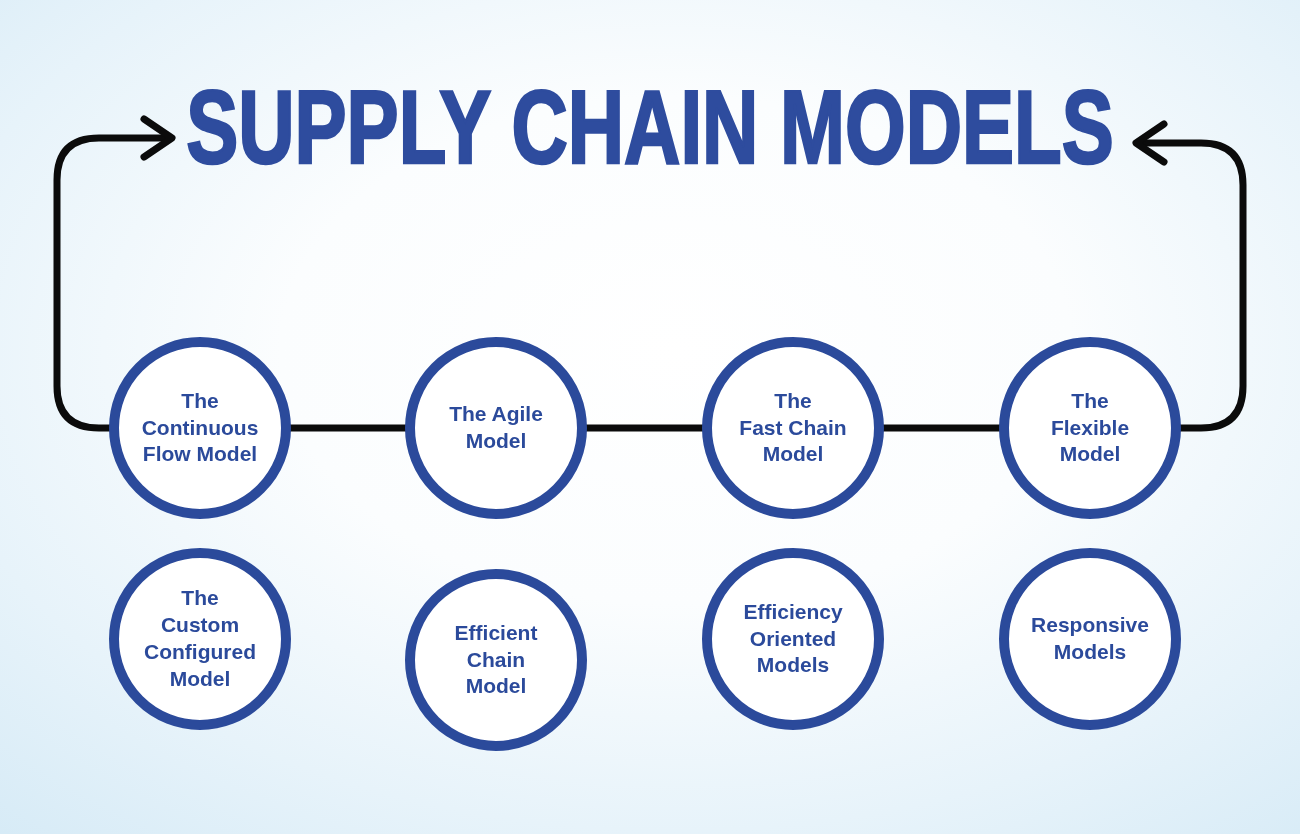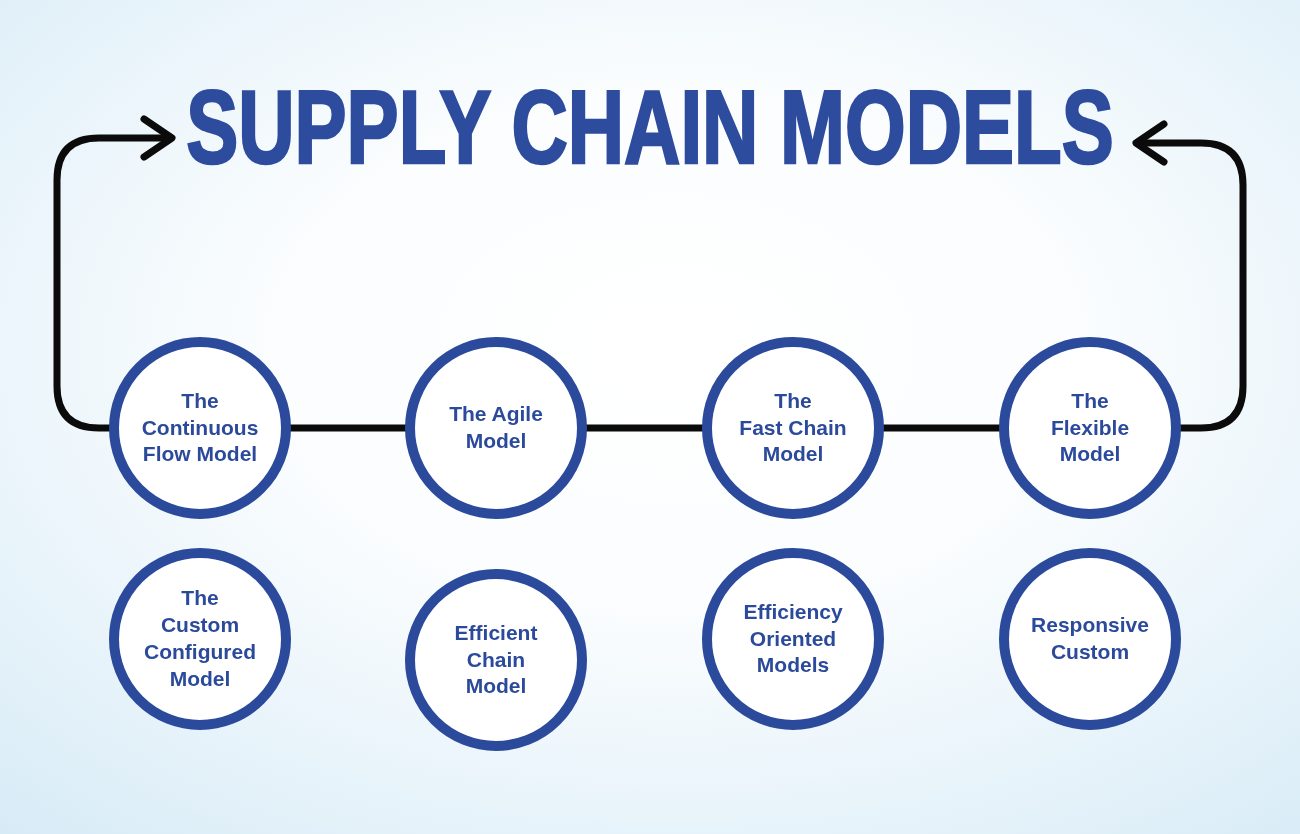--- a/index.html
+++ b/index.html
@@ -123,16 +123,16 @@
 Chain
 Model</span>
   </div>
   <div class="node n7">
     <span class="label">Efficiency
 Oriented
 Models</span>
   </div>
   <div class="node n8">
     <span class="label">Responsive
-Custom</span>
+Models</span>
   </div>
 
 </div>
 
 </body></html>

